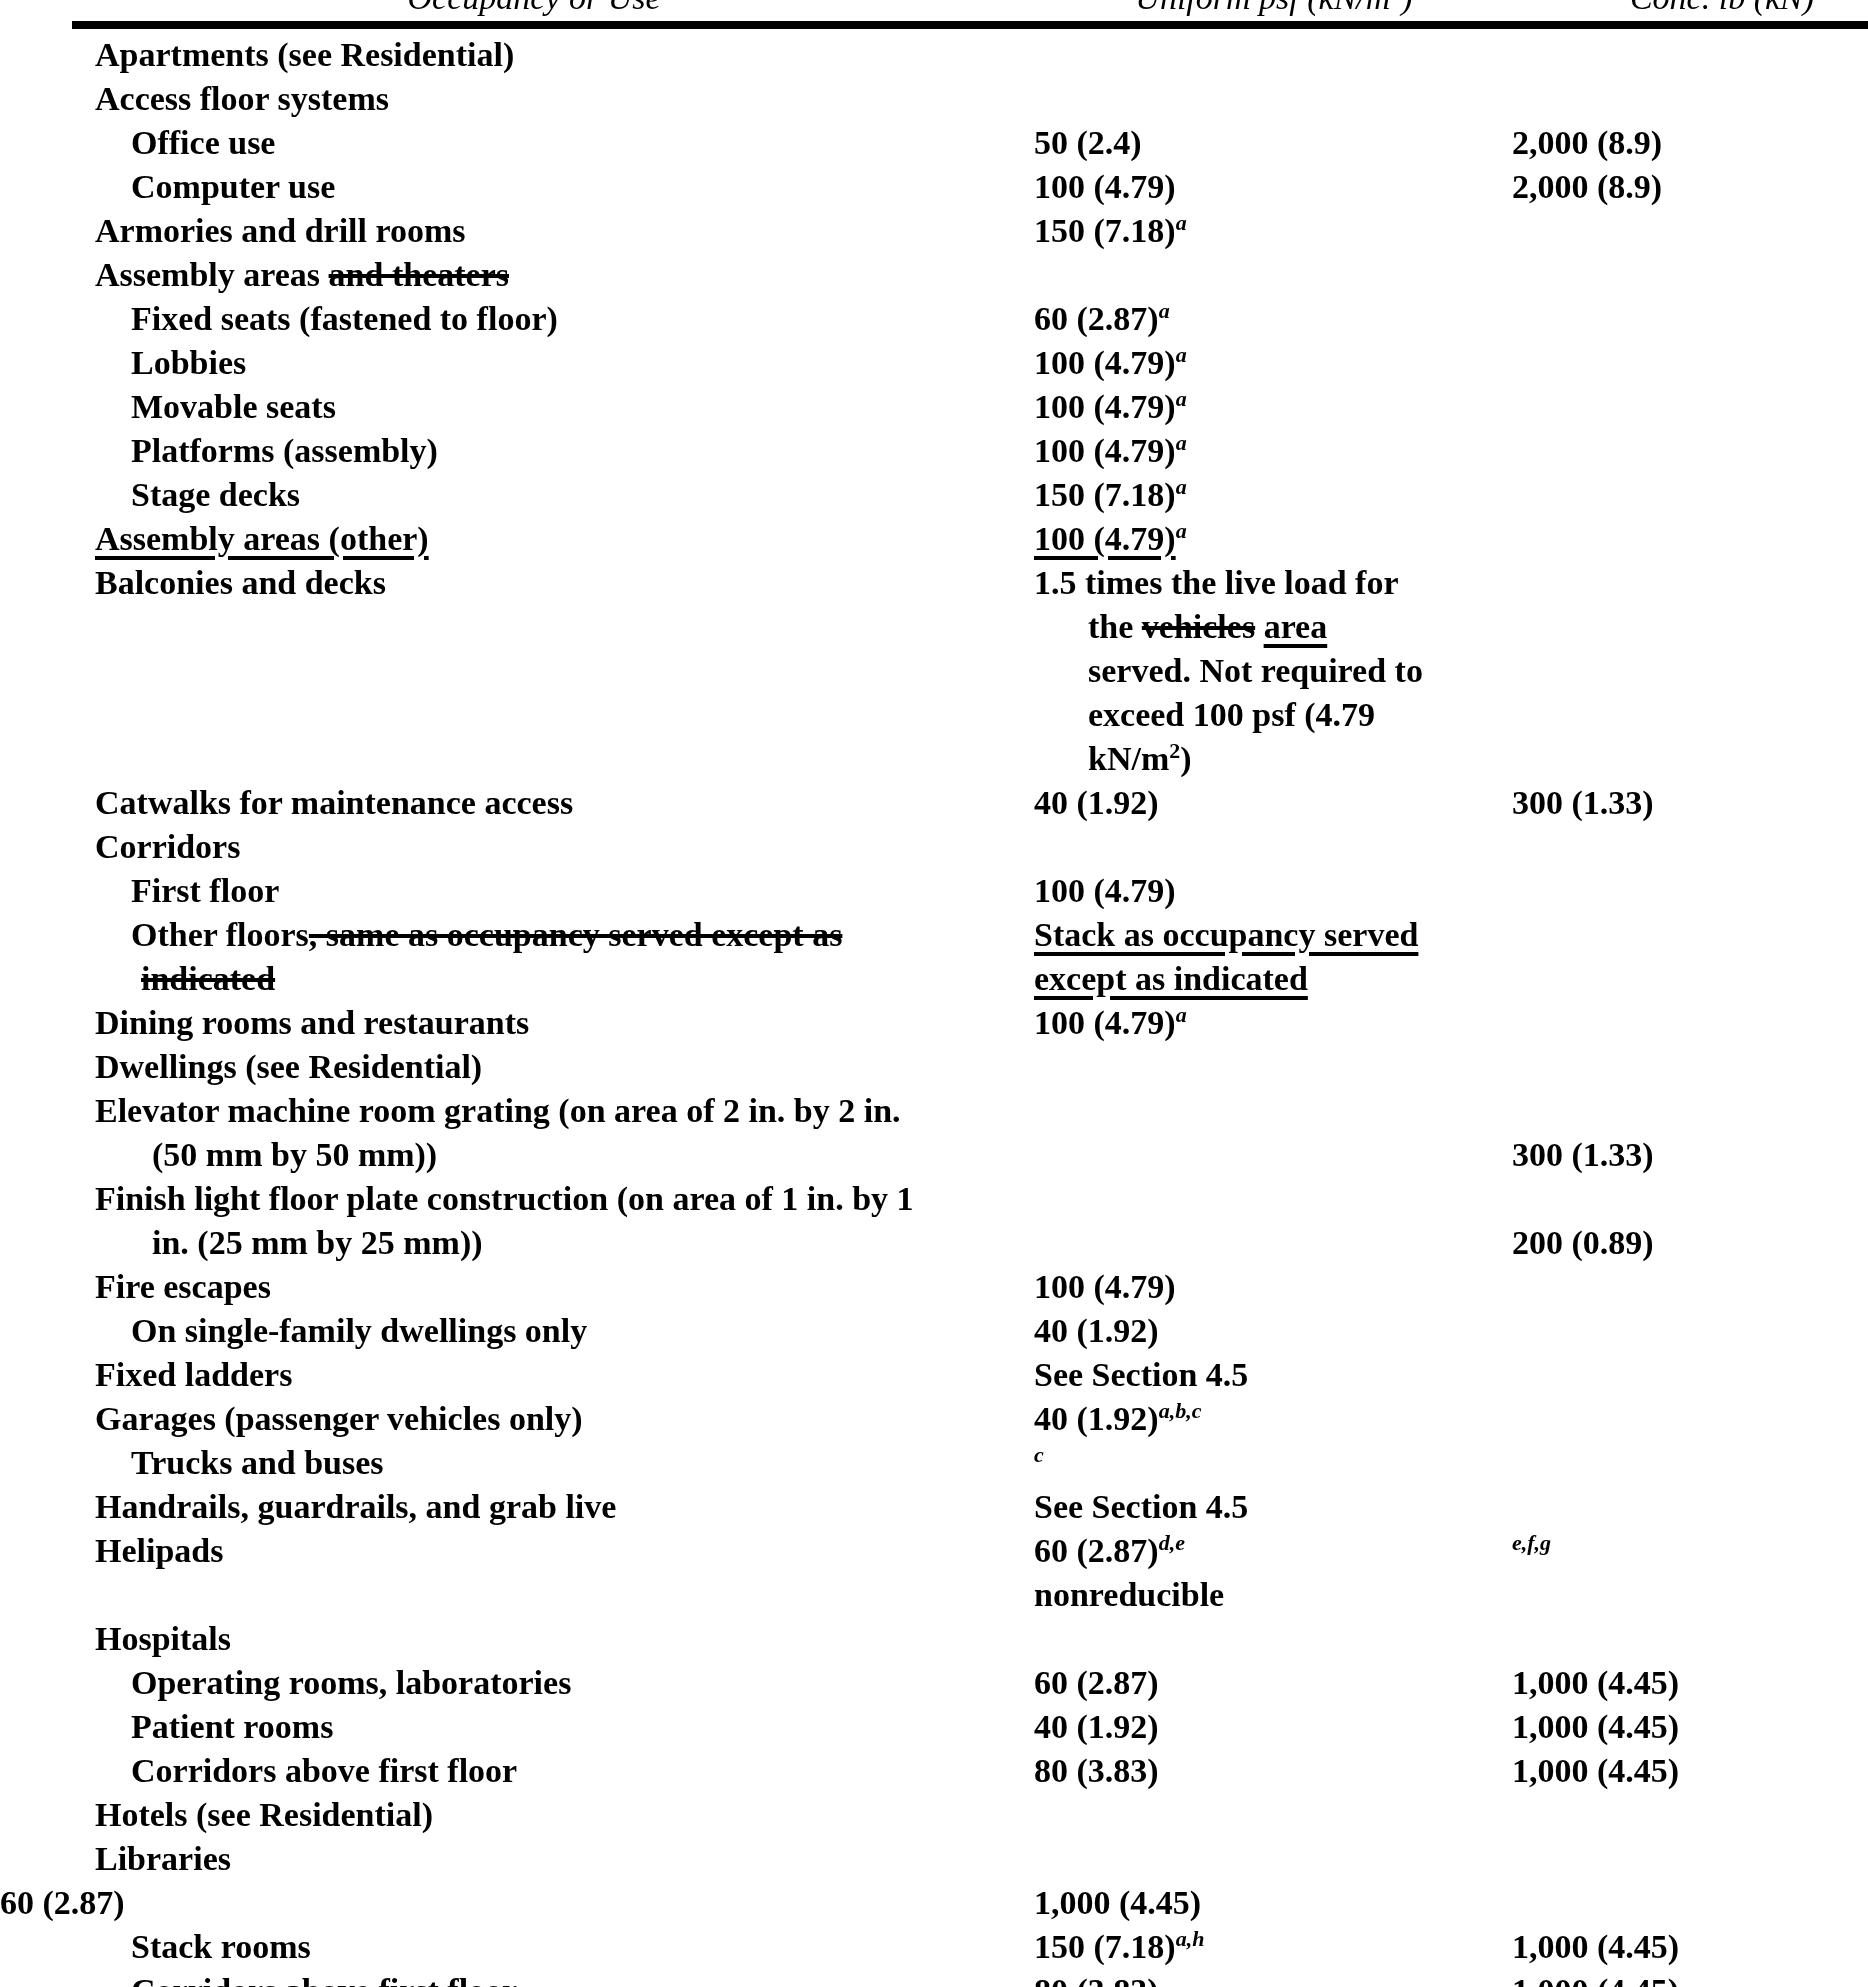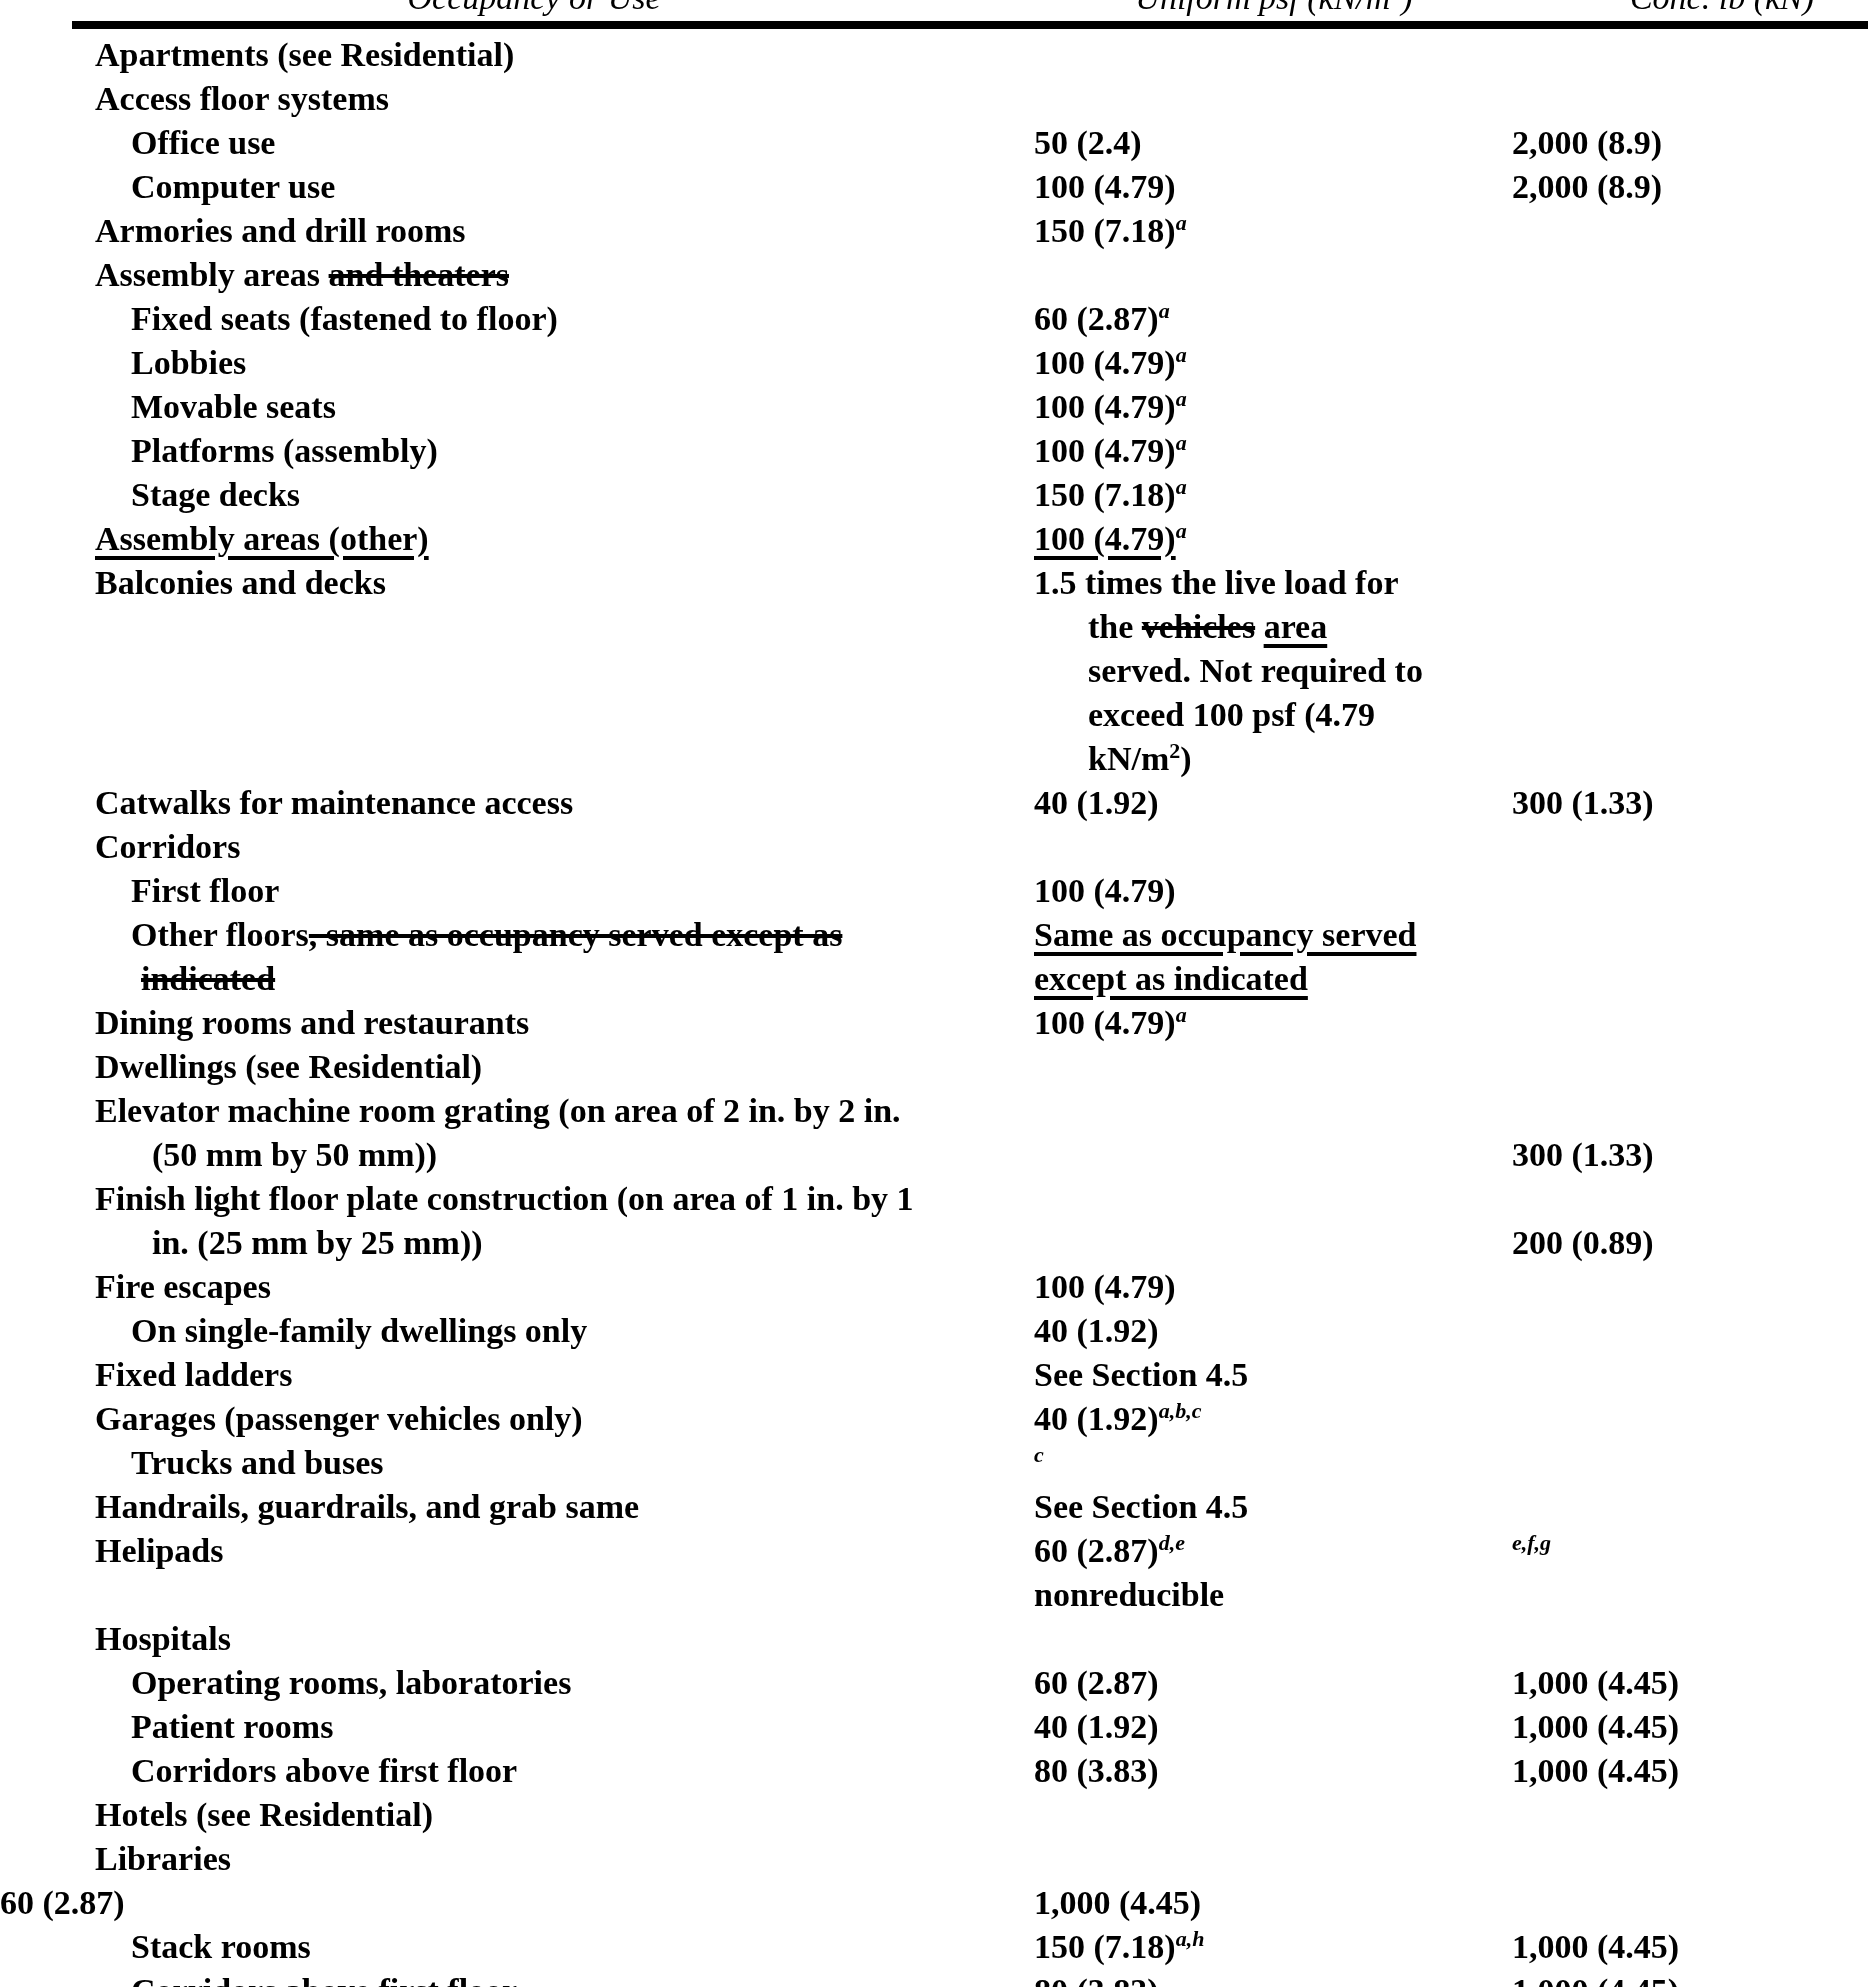--- a/index.html
+++ b/index.html
@@ -198,21 +198,21 @@
           <div class="line lvl-0"><span class="seg">100 (4.79)</span></div>
         </div>
         <div class="cell c3"></div>
       </div>
       <div class="row">
         <div class="cell c1">
           <div class="line lvl-1"><span class="seg">Other floors</span><span class="seg strike">, same as occupancy served except as</span></div>
           <div class="line lvl-hs"><span class="seg strike">indicated</span></div>
         </div>
         <div class="cell c2">
-          <div class="line lvl-0"><span class="seg under">Same as occupancy served</span></div>
+          <div class="line lvl-0"><span class="seg under">Stack as occupancy served</span></div>
           <div class="line lvl-0"><span class="seg under">except as indicated</span></div>
         </div>
         <div class="cell c3"></div>
       </div>
       <div class="row">
         <div class="cell c1">
           <div class="line lvl-0"><span class="seg">Dining rooms and restaurants</span></div>
         </div>
         <div class="cell c2">
           <div class="line lvl-0"><span class="seg">100 (4.79)</span><span class="seg sup">a</span></div>
@@ -286,21 +286,21 @@
         <div class="cell c1">
           <div class="line lvl-1"><span class="seg">Trucks and buses</span></div>
         </div>
         <div class="cell c2">
           <div class="line lvl-0"><span class="seg sup">c</span></div>
         </div>
         <div class="cell c3"></div>
       </div>
       <div class="row">
         <div class="cell c1">
-          <div class="line lvl-0"><span class="seg">Handrails, guardrails, and grab same</span></div>
+          <div class="line lvl-0"><span class="seg">Handrails, guardrails, and grab live</span></div>
         </div>
         <div class="cell c2">
           <div class="line lvl-0"><span class="seg">See Section 4.5</span></div>
         </div>
         <div class="cell c3"></div>
       </div>
       <div class="row">
         <div class="cell c1">
           <div class="line lvl-0"><span class="seg">Helipads</span></div>
         </div>

